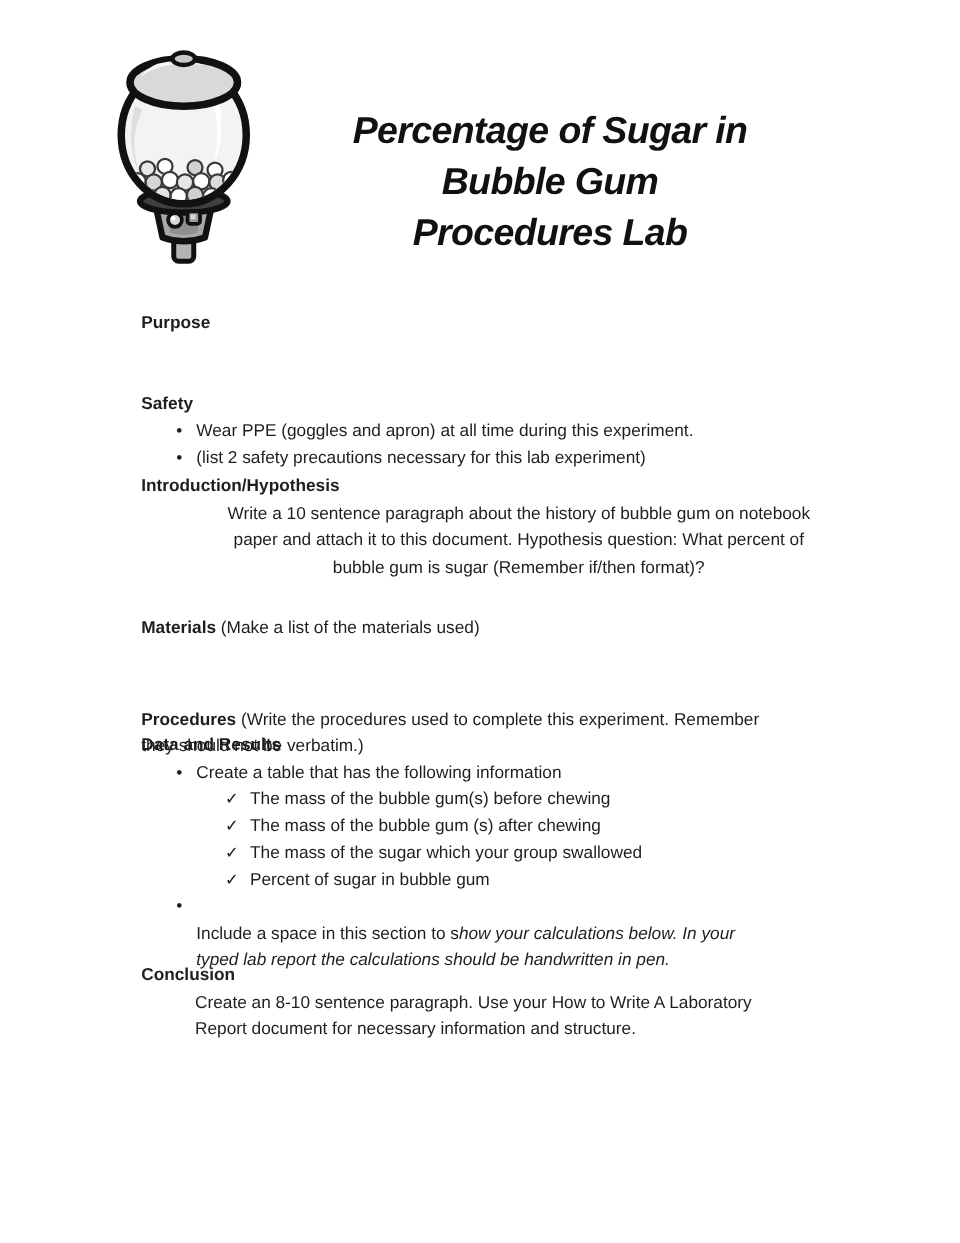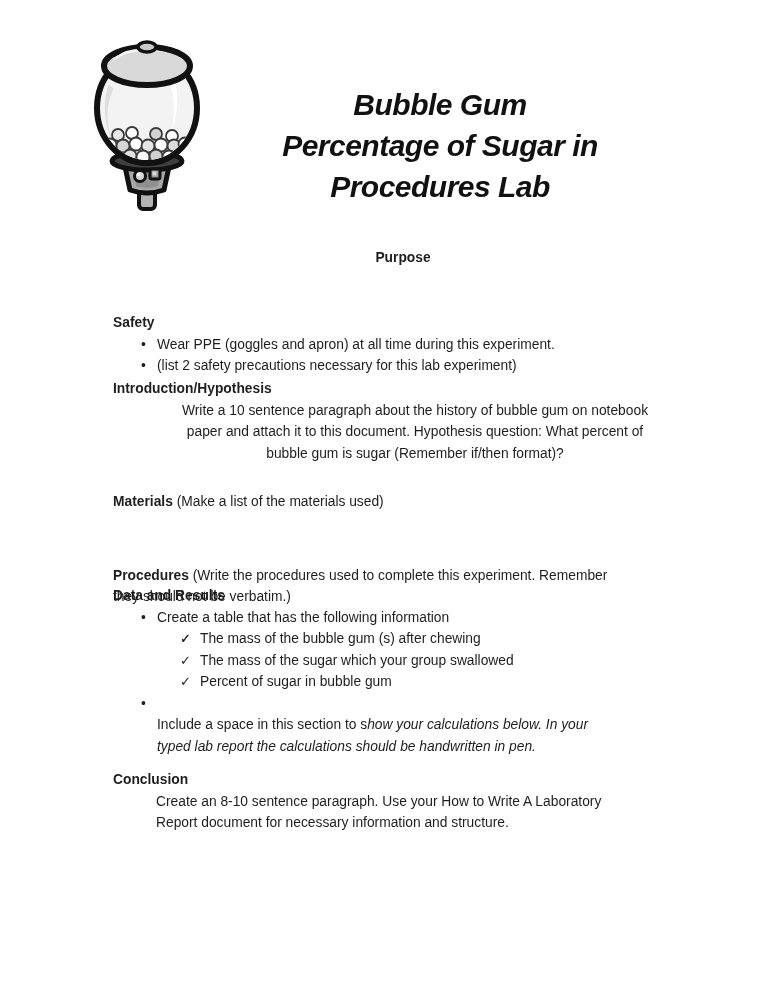--- a/index.html
+++ b/index.html
@@ -15,21 +15,21 @@
   .machine { position: absolute; left: 88px; top: 40px; width: 118px; height: 172px; }
   .doc-title {
     position: absolute; left: 220px; top: 84px; width: 440px;
     text-align: center; font-weight: bold; font-style: italic;
     font-size: 30px; line-height: 41px; color: #111111;
     letter-spacing: -0.5px;
   }
 
   
   .section { position: absolute; left: 113px; width: 580px; font-size: 13.8px; line-height: 21.5px; }
-  .sec-purpose     { top: 247px; text-align: center; }
+  .sec-purpose     { top: 247px; }
   .sec-safety      { top: 312px; }
   .sec-intro       { top: 378px; }
   .sec-materials   { top: 491px; }
   .sec-procedures  { top: 543px; }
   .sec-data        { top: 585px; }
   .sec-conclusion  { top: 769px; }
 
   .h  { font-weight: bold; }
   .it { font-style: italic; }
   .ml { white-space: pre-line; }
@@ -93,22 +93,22 @@
     <path d="M24 22 Q40 8 76 12 Q56 6 38 11 Q28 15 24 22 Z" fill="#f6f6f6"></path>
     <ellipse cx="59" cy="7" rx="9" ry="5" fill="#c9c9c9" stroke="#111" stroke-width="3.5"></ellipse>
 
     <circle cx="52" cy="136" r="5.5" fill="#d8d8d8" stroke="#111" stroke-width="3"></circle>
     <circle cx="50.5" cy="134.5" r="1.8" fill="#ffffff" stroke="none"></circle>
     <rect x="62" y="129" width="10" height="10" rx="2" fill="#9a9a9a" stroke="#111" stroke-width="3"></rect>
     <rect x="64.5" y="131.5" width="4" height="4" fill="#d8d8d8" stroke="none"></rect>
   </svg>
 
   <div class="doc-title">
+    <div>Percentage of Sugar in</div>
     <div>Bubble Gum</div>
-    <div>Percentage of Sugar in</div>
     <div>Procedures Lab</div>
   </div>
 
   <div class="section sec-purpose">
     <div class="h">Purpose</div>
   </div>
 
   <div class="section sec-safety">
     <div class="h">Safety</div>
     <div class="bullet-item">
@@ -138,20 +138,21 @@
   </div>
 
   <div class="section sec-data">
     <div class="h">Data and Results</div>
     <div class="bullet-item">
       <span class="marker">•</span>
       <span>Create a table that has the following information</span>
     </div>
     <div class="check-item">
       <span class="marker">✓</span>
+      <span>The mass of the bubble gum(s) before chewing</span>
     </div>
     <div class="check-item">
       <span class="marker">✓</span>
       <span>The mass of the bubble gum (s) after chewing</span>
     </div>
     <div class="check-item">
       <span class="marker">✓</span>
       <span>The mass of the sugar which your group swallowed</span>
     </div>
     <div class="check-item">

